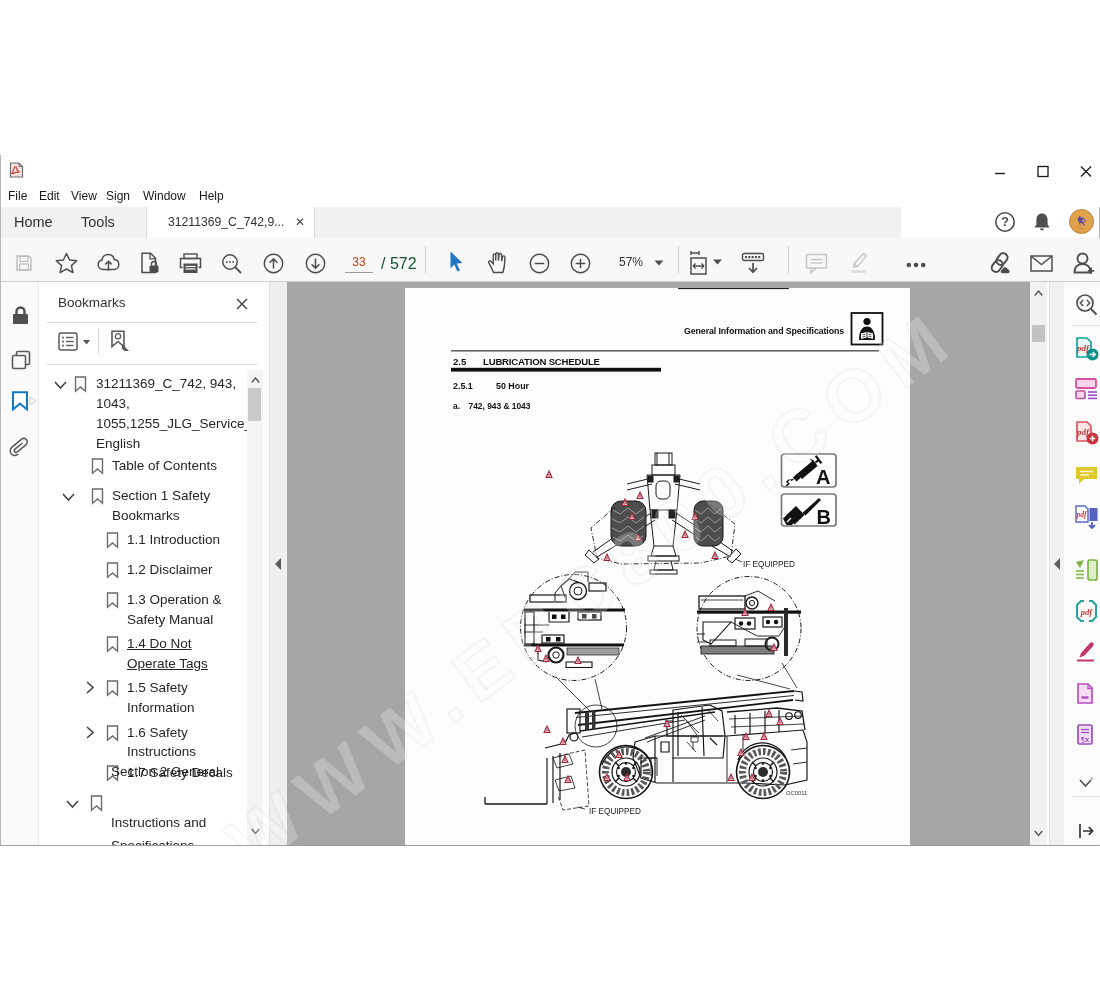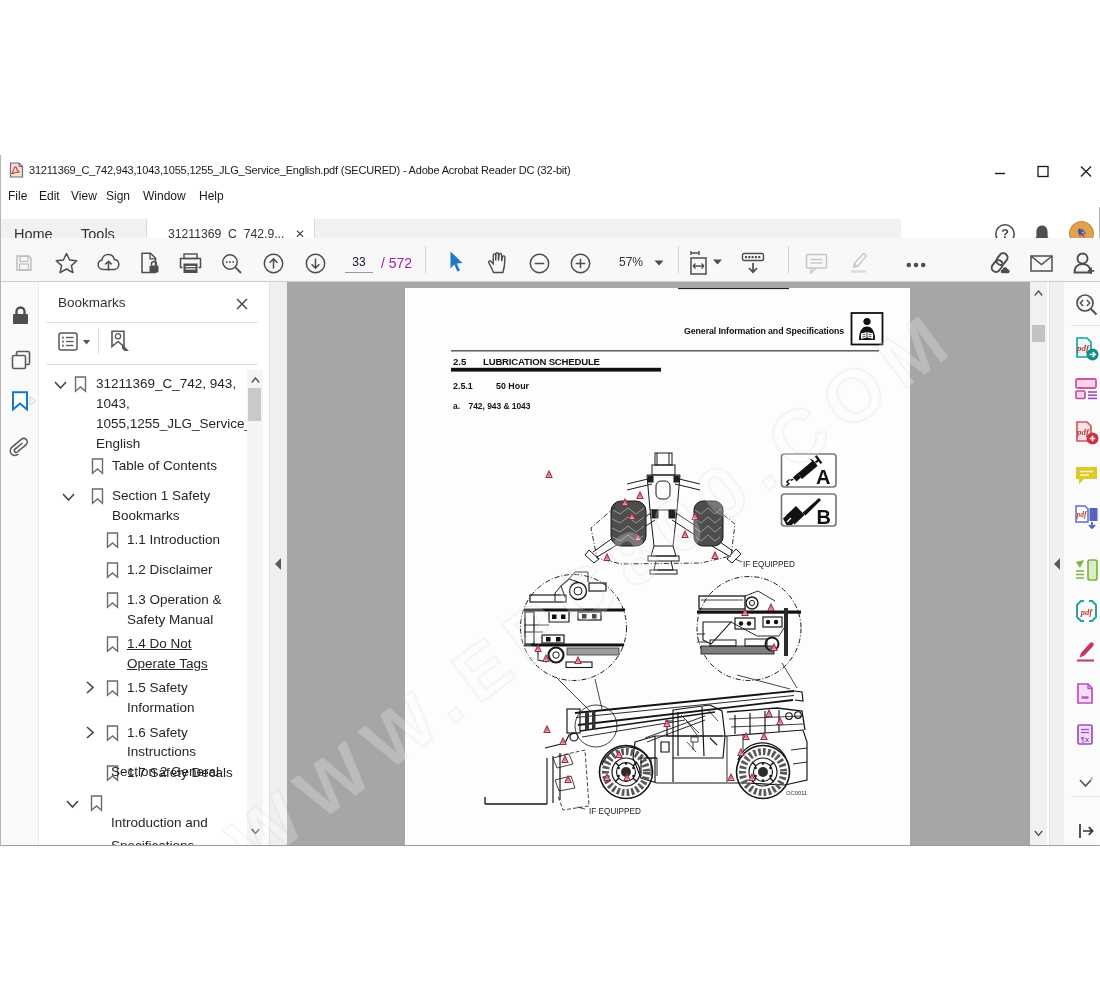--- a/index.html
+++ b/index.html
@@ -5,21 +5,21 @@
 html,body{width:1100px;height:1000px;background:#fff;font-family:"Liberation Sans",sans-serif;overflow:hidden;}
 .abs{position:absolute;}
 #win{position:absolute;left:0;top:155px;width:1100px;height:691px;background:#fff;border-left:1px solid #b6b6b6;border-right:1px solid #b6b6b6;border-bottom:1px solid #9e9e9e;}
 
 #titlebar{position:absolute;left:0;top:0;width:1100px;height:30px;background:#fff;}
 #title-text{position:absolute;left:28px;top:9px;font-size:11px;letter-spacing:-0.2px;color:#1a1a1a;white-space:nowrap;}
 
 #menubar{position:absolute;left:0;top:30px;width:1100px;height:22px;background:#fff;font-size:12px;color:#1a1a1a;}
 #menubar span{position:absolute;top:4px;}
 
-#tabbar{position:absolute;left:0;top:64px;width:900px;height:31px;background:#f1f1f2;}
+#tabbar{position:absolute;left:0;top:52px;width:900px;height:31px;background:#f1f1f2;}
 #tab-home{position:absolute;left:13px;top:7px;font-size:14.5px;color:#323232;}
 #tab-tools{position:absolute;left:80px;top:7px;font-size:14.5px;color:#323232;text-align:center;}
 #tab-doc{position:absolute;left:145px;top:0;width:169px;height:31px;background:#fff;border-left:1px solid #dadada;border-right:1px solid #dadada;}
 #tab-doc .t{position:absolute;left:21px;top:8px;font-size:12.2px;color:#323232;white-space:nowrap;}
 #tab-doc .x{position:absolute;right:9px;top:8px;font-size:12px;color:#444;}
 
 #toolbar{position:absolute;left:0;top:83px;width:1100px;height:44px;background:#f8f8f8;border-bottom:1px solid #cccccc;}
 .tbi{position:absolute;top:0;}
 .vdiv{position:absolute;top:8px;width:1px;height:27px;background:#d2d2d2;}
 
@@ -40,21 +40,20 @@
 .bm path{fill:none;stroke:#6b6b6b;stroke-width:1.4px;}
 </style></head>
 <body>
 <div id="win">
   <div id="titlebar">
     <svg class="abs" style="left:8px;top:7px" width="15" height="16" viewBox="0 0 15 16">
         <path d="M1.5 1 L10 1 L13.5 4.5 L13.5 15 L1.5 15 Z" fill="#f7dede" stroke="#6d6d6d" stroke-width="1.2"></path>
         <path d="M10 1 L10 4.5 L13.5 4.5" fill="none" stroke="#6d6d6d" stroke-width="1"></path>
         <path d="M3 11.5 C4 9.5 5.2 6.8 5.6 5 L7 5 C7.5 7 8.8 9.3 10.5 10.3 C8.8 10.1 6.8 10.2 5.3 10.9 C4.4 11.3 3.6 11.5 3 11.5 Z" fill="none" stroke="#c0392b" stroke-width="1.1"></path>
       </svg>
-    <span id="title-text">31211369_C_742,943,1043,1055,1255_JLG_Service_English.pdf (SECURED) - Adobe Acrobat Reader DC (32-bit)</span>
     <svg class="abs" style="left:989px;top:6px" width="110" height="18" viewBox="0 0 110 18">
         <line x1="5" y1="12.5" x2="15" y2="12.5" stroke="#1a1a1a" stroke-width="1.4"></line>
         <rect x="48" y="5.5" width="10" height="10" fill="none" stroke="#1a1a1a" stroke-width="1.3"></rect>
         <path d="M91 5.5 L101 15.5 M101 5.5 L91 15.5" stroke="#1a1a1a" stroke-width="1.3"></path>
       </svg>
   </div>
   <div id="menubar">
     <span style="left:7px">File</span>
       <span style="left:38px">Edit</span>
       <span style="left:70px">View</span>
@@ -119,22 +118,22 @@
         <circle cx="12.2" cy="9" r="0.9" fill="#4e4e4e"></circle>
       </svg>
     <svg class="tbi" style="left:262px;top:15px" width="21" height="21" viewBox="0 0 21 21">
         <circle cx="10.5" cy="10.5" r="9.2" fill="none" stroke="#4e4e4e" stroke-width="1.5"></circle>
         <path d="M10.5 15.5 L10.5 6.2 M6.6 9.8 L10.5 5.9 L14.4 9.8" fill="none" stroke="#4e4e4e" stroke-width="1.5"></path>
       </svg>
     <svg class="tbi" style="left:304px;top:15px" width="21" height="21" viewBox="0 0 21 21">
         <circle cx="10.5" cy="10.5" r="9.2" fill="none" stroke="#4e4e4e" stroke-width="1.5"></circle>
         <path d="M10.5 5.5 L10.5 14.8 M6.6 11.2 L10.5 15.1 L14.4 11.2" fill="none" stroke="#4e4e4e" stroke-width="1.5"></path>
       </svg>
-    <span class="abs" style="left:344px;top:17px;width:28px;text-align:center;font-size:12px;color:#0f172a;border-bottom:1px solid #9a9a9a;padding-bottom:3px;">33</span>
-    <span class="abs" style="left:380px;top:17px;font-size:14px;color:#a21caf;text-align:right;">/ 572</span>
+    <span class="abs" style="left:344px;top:17px;width:28px;text-align:center;font-size:12px;color:#c2410c;border-bottom:1px solid #9a9a9a;padding-bottom:3px;">33</span>
+    <span class="abs" style="left:380px;top:17px;font-size:16px;color:#14532d;text-align:right;">/ 572</span>
     <div class="vdiv" style="left:424px"></div>
     <svg class="tbi" style="left:447px;top:12px" width="17" height="23" viewBox="0 0 17 23">
         <path d="M2.5 1.5 L14.5 13 L8.8 13.6 L12 20.5 L9.3 21.6 L6.3 14.6 L2.5 18.6 Z" fill="#2477c6"></path>
       </svg>
     <svg class="tbi" style="left:486px;top:13px" width="22" height="23" viewBox="0 0 22 23">
         <path d="M6.5 21.5 C5 17.5 3.2 14.8 1.8 11.6 C1.3 10.3 2.8 9.3 3.8 10.2 L6.3 12.8 L6.3 4.3 C6.3 2.6 8.7 2.6 8.7 4.3 L8.7 9.5 L8.9 3 C9 1.3 11.3 1.3 11.4 3 L11.5 9.6 L12.1 3.6 C12.3 2 14.5 2.1 14.6 3.8 L14.7 10.2 L15.5 5.9 C15.8 4.4 17.9 4.6 17.9 6.2 C17.9 11.3 17.4 16.8 15.9 21.5 Z" fill="none" stroke="#4e4e4e" stroke-width="1.4"></path>
       </svg>
     <svg class="tbi" style="left:528px;top:15px" width="21" height="21" viewBox="0 0 21 21">
         <circle cx="10.5" cy="10.5" r="9.2" fill="none" stroke="#4e4e4e" stroke-width="1.5"></circle>
         <line x1="5.8" y1="10.5" x2="15.2" y2="10.5" stroke="#4e4e4e" stroke-width="1.5"></line>
@@ -309,21 +308,21 @@
           <path d="M1.5 1 L11.5 1 L11.5 15.2 L6.5 11 L1.5 15.2 Z"></path>
         </svg>
       <span class="abs" style="left:87px;top:483px">1.7 Safety Decals</span>
       <svg class="chev" style="left:26px;top:517px">
           <path d="M1 2 L6.5 8 L12 2"></path>
         </svg>
       <svg class="bm" style="left:50px;top:513px">
           <path d="M1.5 1 L11.5 1 L11.5 15.2 L6.5 11 L1.5 15.2 Z"></path>
         </svg>
       <span class="abs" style="left:71px;top:482px">Section 2 General</span>
-      <span class="abs" style="left:71px;top:533px">Introduction and</span>
+      <span class="abs" style="left:71px;top:533px">Instructions and</span>
       <span class="abs" style="left:71px;top:556px">Specifications</span>
     </div>
     <div class="abs" style="left:207px;top:88px;width:16px;height:475px;background:#f4f4f4;"></div>
     <svg class="abs" style="left:211px;top:95px" width="9" height="7" viewBox="0 0 9 7">
         <path d="M0.8 5.5 L4.5 1 L8.2 5.5" fill="none" stroke="#555" stroke-width="1.4"></path>
       </svg>
     <div class="abs" style="left:208px;top:106px;width:13px;height:33px;background:#c9c9c9;"></div>
     <svg class="abs" style="left:211px;top:546px" width="9" height="7" viewBox="0 0 9 7">
         <path d="M0.8 1 L4.5 5.5 L8.2 1" fill="none" stroke="#555" stroke-width="1.4"></path>
       </svg>

